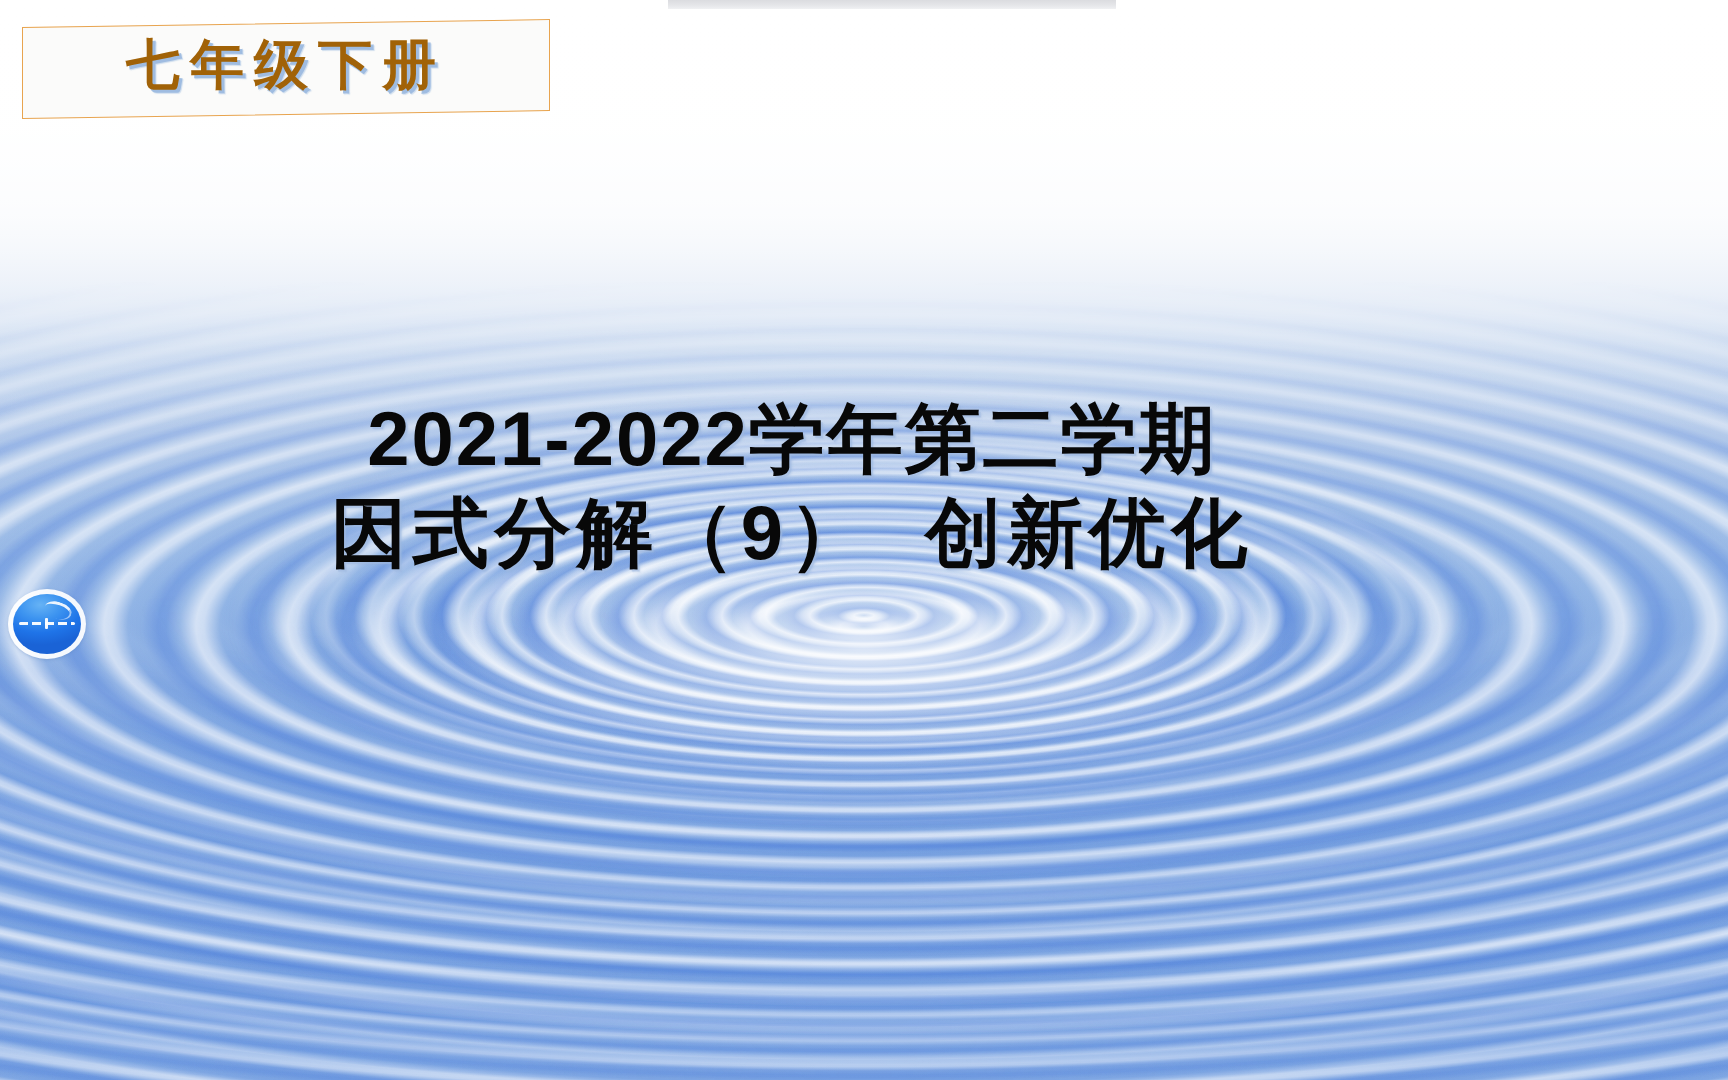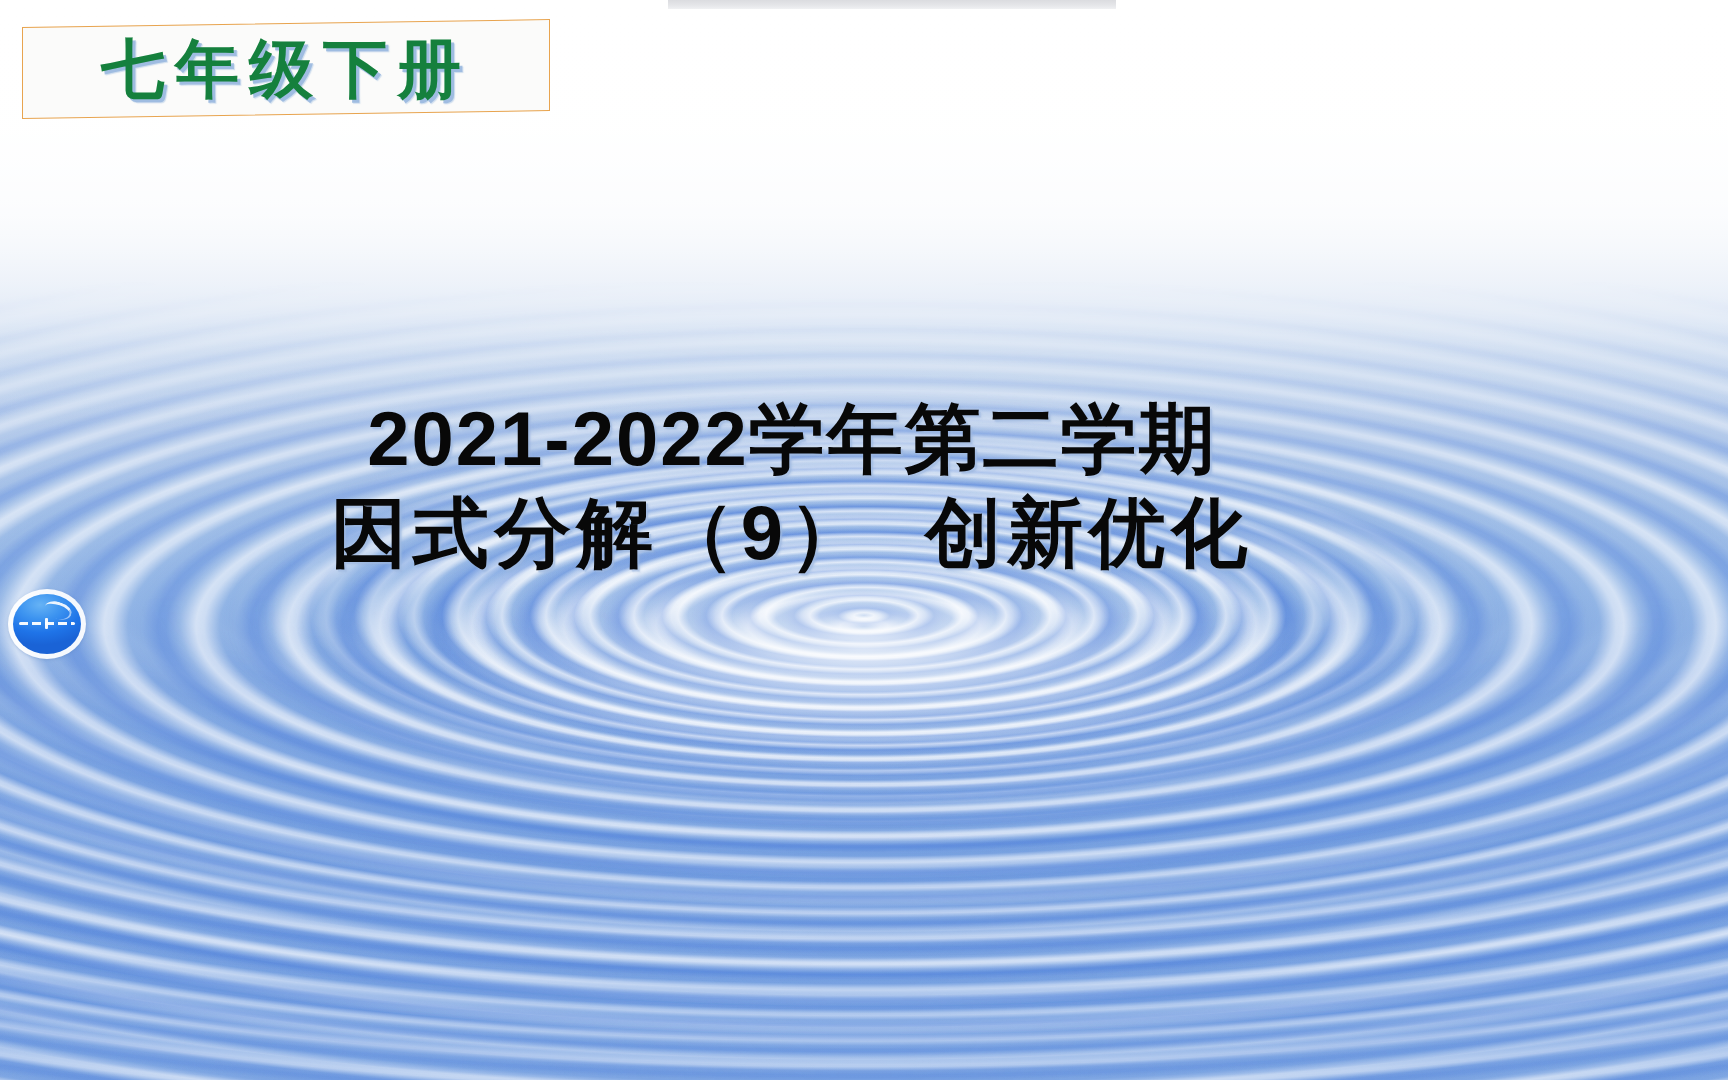--- a/index.html
+++ b/index.html
@@ -138,24 +138,24 @@
     background: #fbfbfa;
     border: 1px solid #e8a44f;
     transform: skewY(-0.85deg);
     box-sizing: border-box;
     display: flex;
     align-items: center;
     justify-content: center;
   }
   #grade-badge-label {
     transform: skewY(0.85deg);
-    font-family: Liberation Sans, sans-serif;
-    font-size: 64px;
+    font-family: Liberation Mono, monospace;
+    font-size: 54px;
     font-weight: bold;
-    color: #15803d;
+    color: #a16207;
     letter-spacing: 10px;
     line-height: 1;
     white-space: nowrap;
     text-shadow:
       3px 3px 0 rgba(150,182,222,0.85),
       4px 4px 1px rgba(170,196,228,0.55);
   }
 
   
   #title-block {

